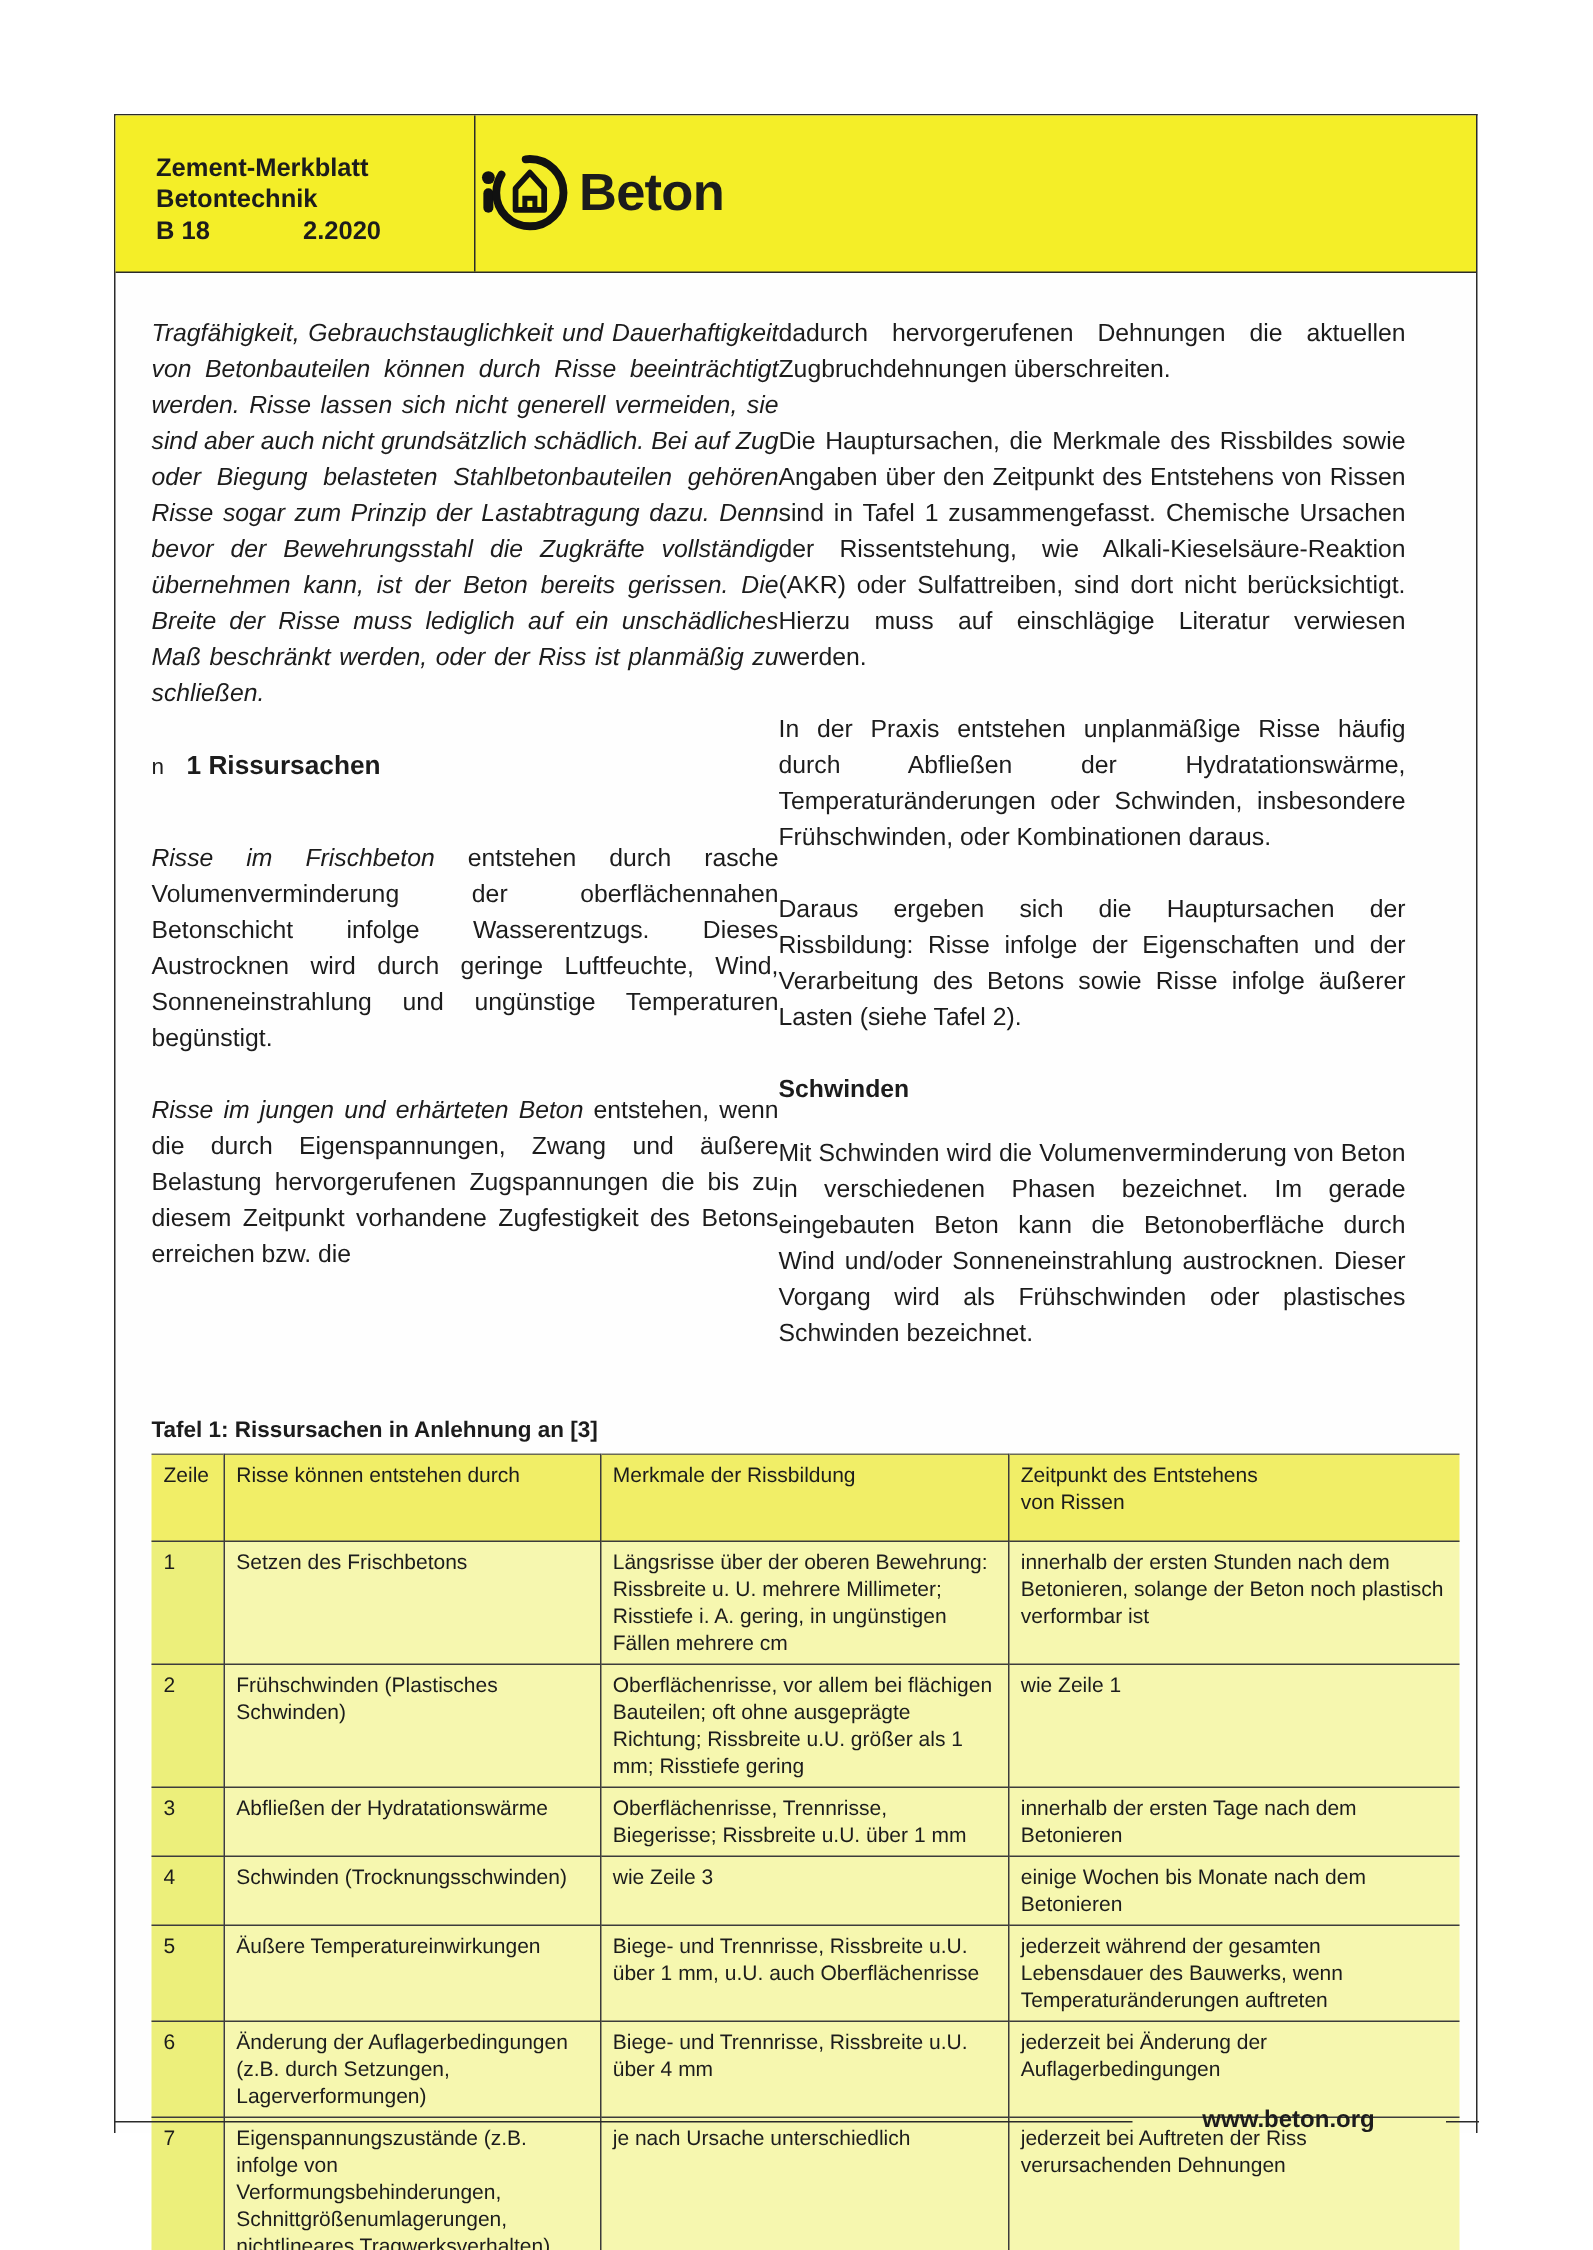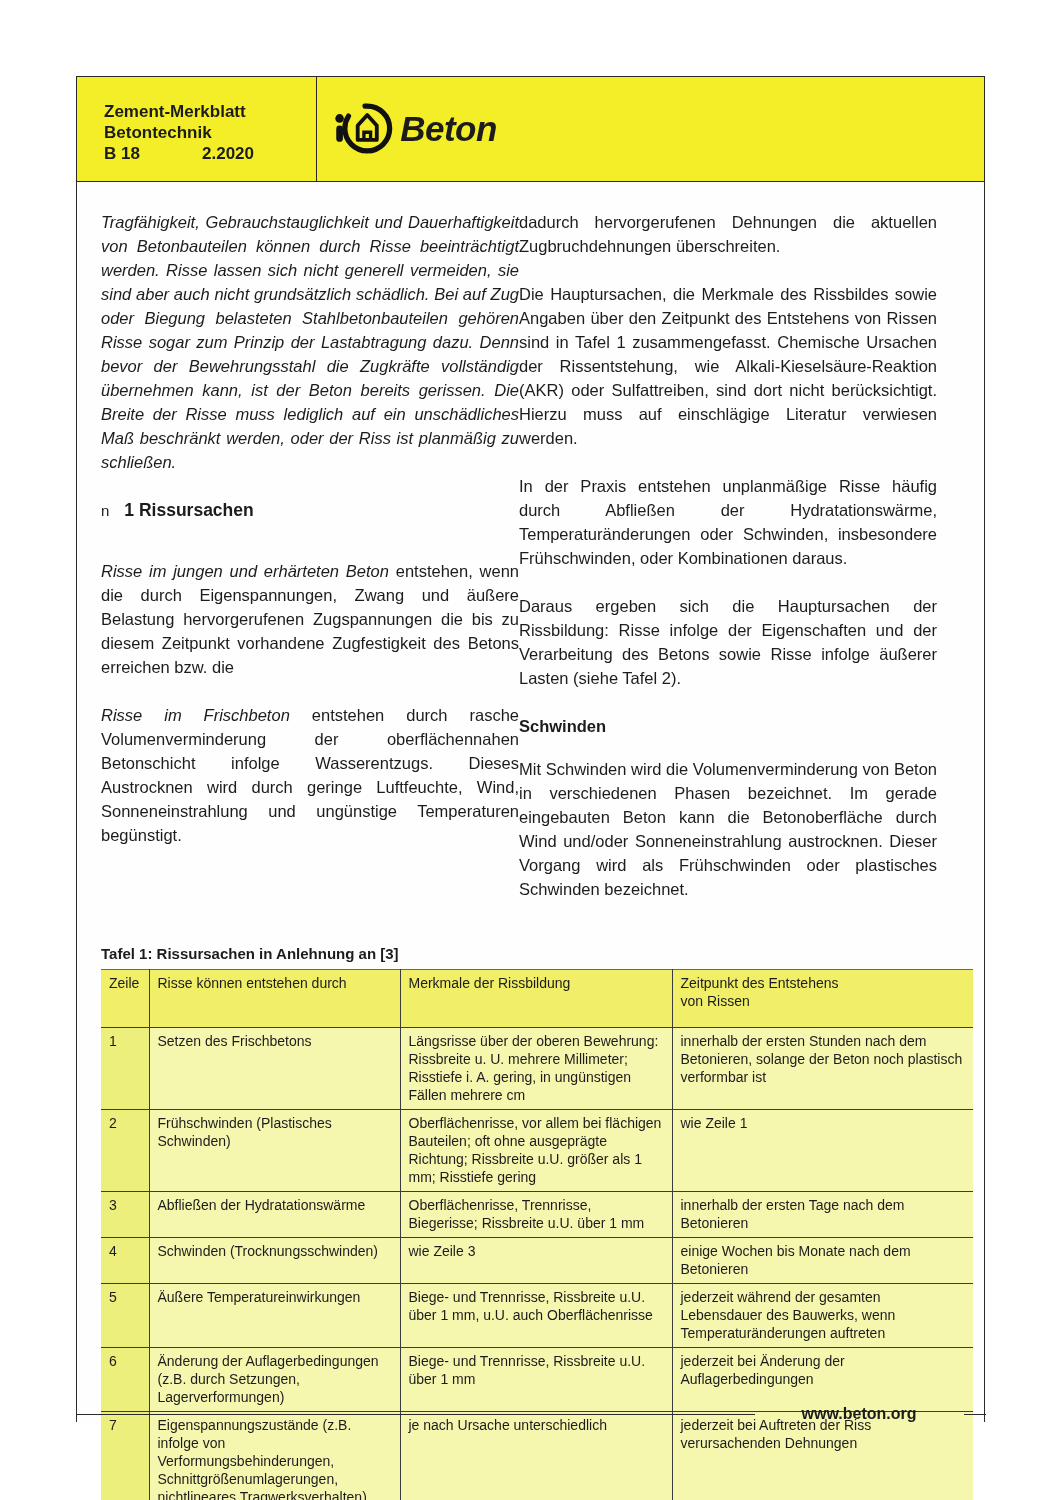--- a/index.html
+++ b/index.html
@@ -38,23 +38,22 @@
   .band-meta .code-line { display:flex; width:150px; justify-content:space-between; }
   .band-title-cell {
     flex:1;
     display:flex; align-items:center;
     padding-left:26px;
     border-right:1.4px solid #2a2a2a;
   }
   .band-title { font-size:27px; font-weight:bold; letter-spacing:0.2px; }
   .band-logo-cell {
     width:194px;
-    display:flex; align-items:center; justify-content:center;
+    display:flex; align-items:center; justify-content:flex-start;
     gap:7px;
-    font-style:italic;
   }
   .logo-word { font-size:35px; font-weight:bold; letter-spacing:-0.5px; }
   
   .content {
     padding:28px 23px 0 24px;
   }
   .cols { display:flex; }
   .col { width:418px; font-size:16.5px; line-height:24px; text-align:justify; }
   .col p { margin-bottom:24px; }
   .ital { font-style:italic; }
@@ -140,22 +139,22 @@
   </div>
 
   <div class="content">
     <div class="cols">
       <div class="col">
         <p class="ital">Tragfähigkeit, Gebrauchstauglichkeit und Dauerhaftigkeit von Betonbauteilen können durch Risse beeinträchtigt werden. Risse lassen sich nicht generell vermeiden, sie sind aber auch nicht grundsätzlich schädlich. Bei auf Zug oder Biegung belasteten Stahlbetonbauteilen gehören Risse sogar zum Prinzip der Lastabtragung dazu. Denn bevor der Bewehrungsstahl die Zugkräfte vollständig übernehmen kann, ist der Beton bereits gerissen. Die Breite der Risse muss lediglich auf ein unschädliches Maß beschränkt werden, oder der Riss ist planmäßig zu schließen.</p>
         <div class="sec-heading">
           <span class="bullet">n</span>
           <span class="h-text">1 Rissursachen</span>
         </div>
+        <p><span class="ital">Risse im Frischbeton</span><span> entstehen durch rasche Volumenverminderung der oberflächennahen Betonschicht infolge Wasserentzugs. Dieses Austrocknen wird durch geringe Luftfeuchte, Wind, Sonneneinstrahlung und ungünstige Temperaturen begünstigt.</span></p>
         <p><span class="ital">Risse im jungen und erhärteten Beton</span><span> entstehen, wenn die durch Eigenspannungen, Zwang und äußere Belastung hervorgerufenen Zugspannungen die bis zu diesem Zeitpunkt vorhandene Zugfestigkeit des Betons erreichen bzw. die</span></p>
-        <p><span class="ital">Risse im Frischbeton</span><span> entstehen durch rasche Volumenverminderung der oberflächennahen Betonschicht infolge Wasserentzugs. Dieses Austrocknen wird durch geringe Luftfeuchte, Wind, Sonneneinstrahlung und ungünstige Temperaturen begünstigt.</span></p>
       </div>
       <div class="col">
         <p>dadurch hervorgerufenen Dehnungen die aktuellen Zugbruchdehnungen überschreiten.</p>
         <p>Die Hauptursachen, die Merkmale des Rissbildes sowie Angaben über den Zeitpunkt des Entstehens von Rissen sind in Tafel 1 zusammengefasst. Chemische Ursachen der Rissentstehung, wie Alkali-Kieselsäure-Reaktion (AKR) oder Sulfattreiben, sind dort nicht berücksichtigt. Hierzu muss auf einschlägige Literatur verwiesen werden.</p>
         <p>In der Praxis entstehen unplanmäßige Risse häufig durch Abfließen der Hydratationswärme, Temperaturänderungen oder Schwinden, insbesondere Frühschwinden, oder Kombinationen daraus.</p>
         <p>Daraus ergeben sich die Hauptursachen der Rissbildung: Risse infolge der Eigenschaften und der Verarbeitung des Betons sowie Risse infolge äußerer Lasten (siehe Tafel 2).</p>
         <div class="sub-heading">Schwinden</div>
         <p>Mit Schwinden wird die Volumenverminderung von Beton in verschiedenen Phasen bezeichnet. Im gerade eingebauten Beton kann die Betonoberfläche durch Wind und/oder Sonneneinstrahlung austrocknen. Dieser Vorgang wird als Frühschwinden oder plastisches Schwinden bezeichnet.</p>
       </div>
     </div>
@@ -204,21 +203,21 @@
       </tr>
       <tr>
         <td class="zeile-cell">5</td>
         <td class="data-cell sep">Äußere Temperatureinwirkungen</td>
         <td class="data-cell sep">Biege- und Trennrisse, Rissbreite u.U. über 1 mm, u.U. auch Oberflächenrisse</td>
         <td class="data-cell">jederzeit während der gesamten Lebensdauer des Bauwerks, wenn Temperaturänderungen auftreten</td>
       </tr>
       <tr>
         <td class="zeile-cell">6</td>
         <td class="data-cell sep">Änderung der Auflagerbedingungen (z.B. durch Setzungen, Lagerverformungen)</td>
-        <td class="data-cell sep">Biege- und Trennrisse, Rissbreite u.U. über 1 mm</td>
+        <td class="data-cell sep">Biege- und Trennrisse, Rissbreite u.U. über 4 mm</td>
         <td class="data-cell">jederzeit bei Änderung der Auflagerbedingungen</td>
       </tr>
       <tr>
         <td class="zeile-cell">7</td>
         <td class="data-cell sep">Eigenspannungszustände (z.B. infolge von Verformungsbehinderungen, Schnittgrößenumlagerungen, nichtlineares Tragwerksverhalten)</td>
         <td class="data-cell sep">je nach Ursache unterschiedlich</td>
         <td class="data-cell">jederzeit bei Auftreten der Riss verursachenden Dehnungen</td>
       </tr>
       <tr>
         <td class="zeile-cell">8</td>

